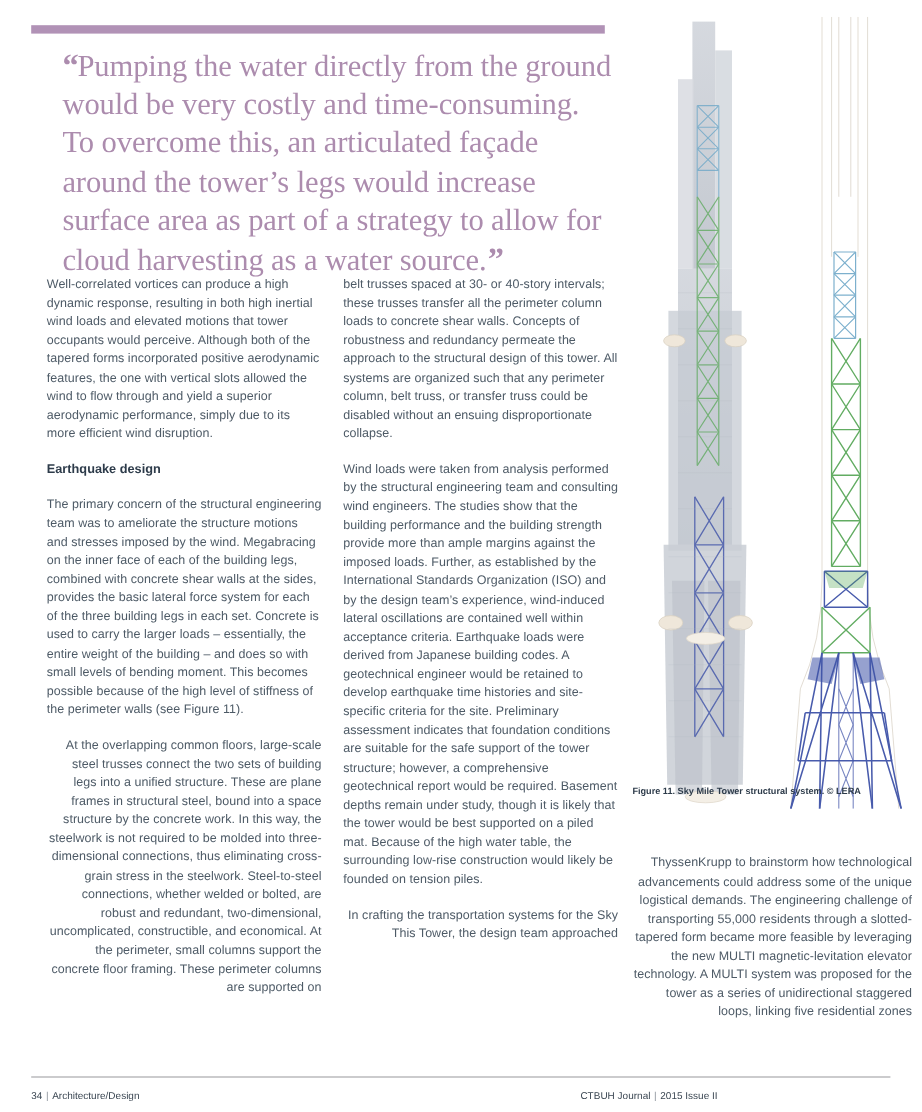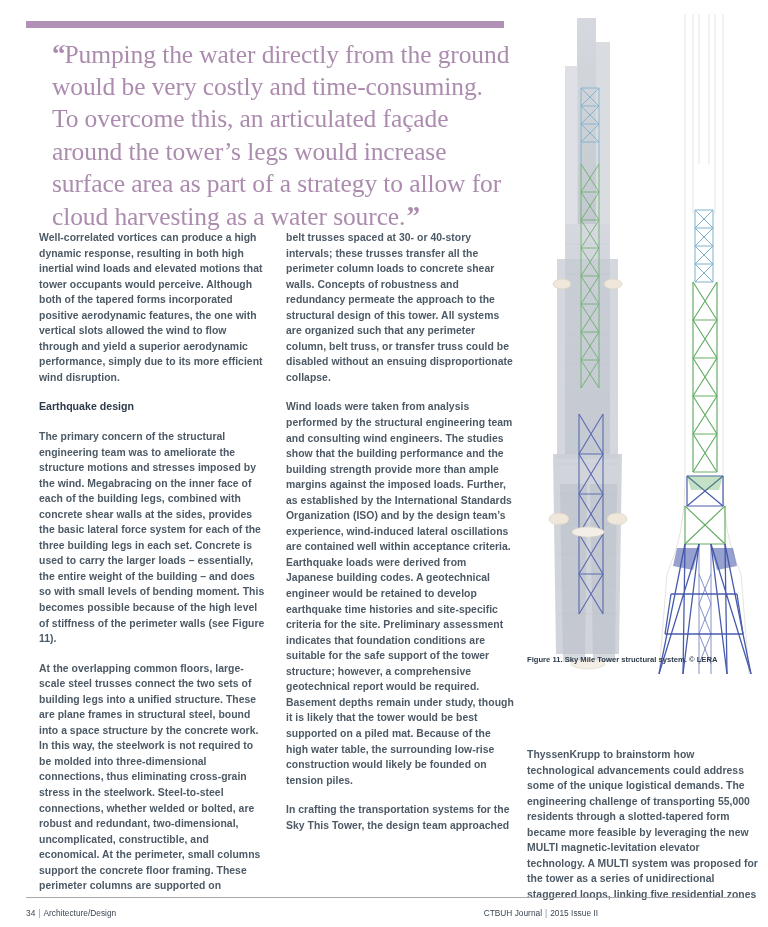--- a/index.html
+++ b/index.html
@@ -55,28 +55,27 @@
   
   .col {
     position: absolute;
     font-size: 10.4px;
     line-height: 15.55px;
     color: #4d5a66;
     letter-spacing: 0.04px;
   }
   .col-left  { left: 39px;  top: 230px; width: 229px; }
   .col-mid   { left: 286px; top: 230px; width: 229px; }
-  .col-right { left: 527px; top: 712px; width: 233px; margin-top: 35px; }
+  .col-right { left: 527px; top: 712px; width: 233px; }
 
   .col p {
     margin: 0 0 14px 0;
     text-align: left;
-    font-weight: bold;
-  }
-  .col p.tight { margin-bottom: 0; }
+  }
+  .col p.tight { margin-bottom: 0; text-align: right; }
 
   .subhead {
     margin: 0 0 1px 0;
     font-size: 10.6px;
     line-height: 15.5px;
     font-weight: bold;
     color: #2d3b4a;
     letter-spacing: 0.01px;
   }
 

